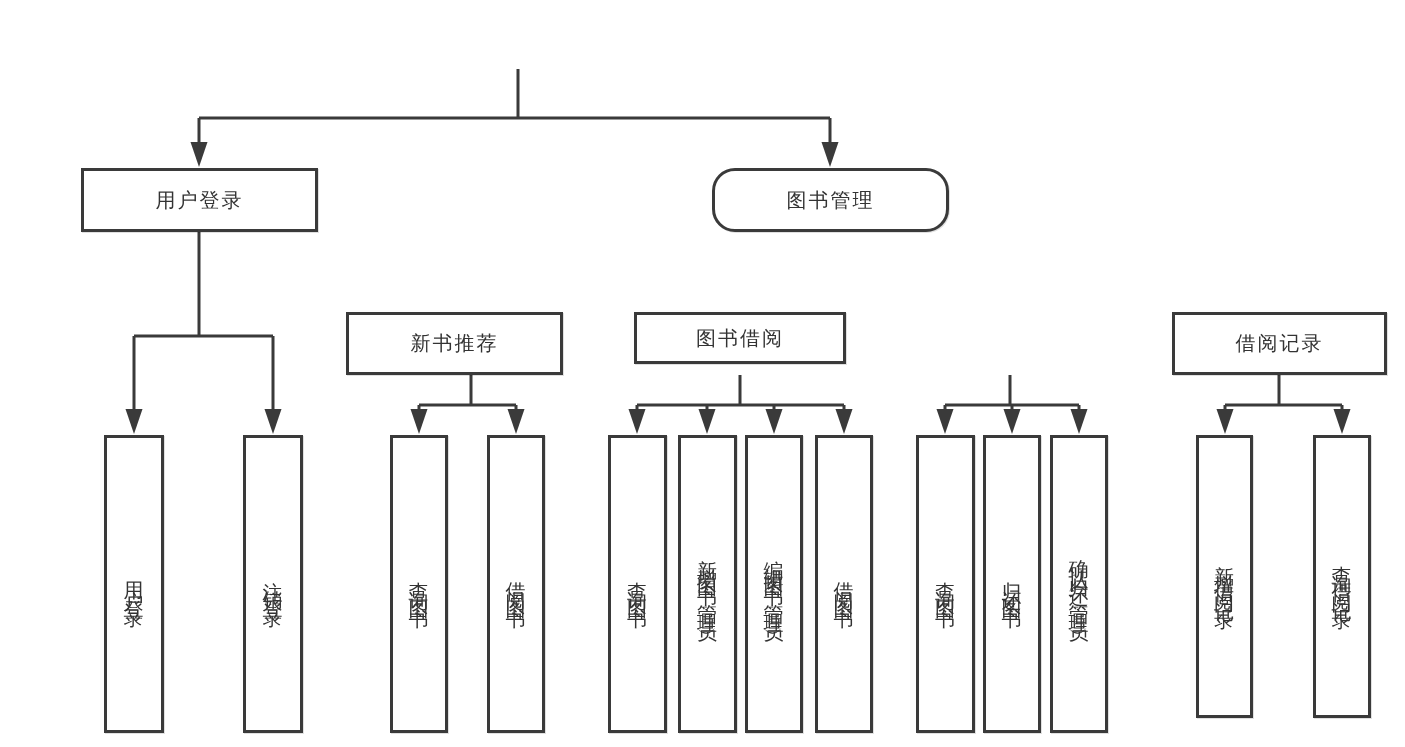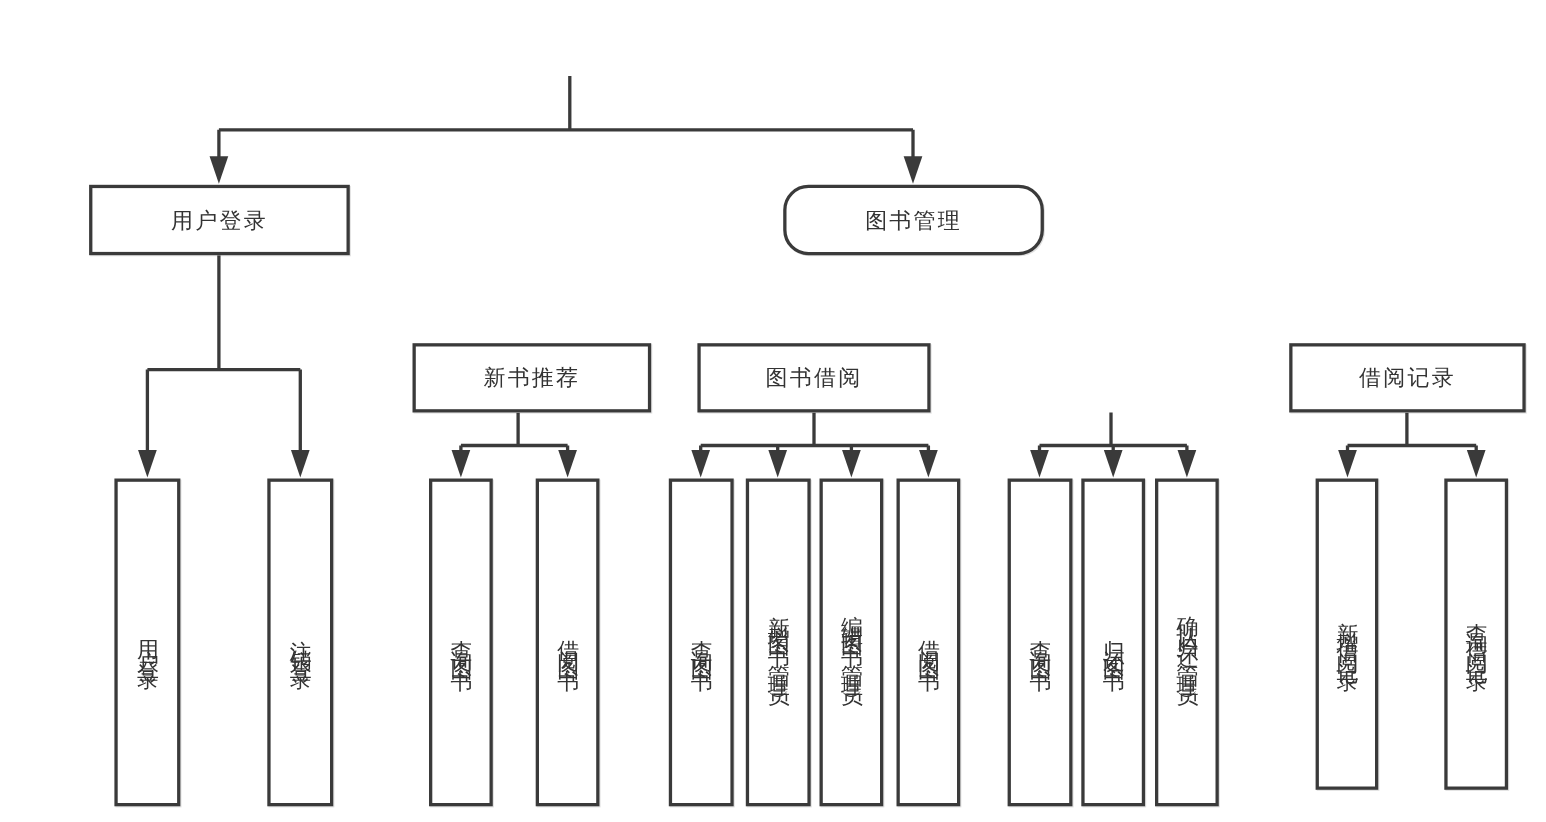--- a/index.html
+++ b/index.html
@@ -71,22 +71,22 @@
       <polygon points="1003.5,409 1020.5,409 1012,434" fill="#3a3a3a"></polygon>
       <polygon points="1070.5,409 1087.5,409 1079,434" fill="#3a3a3a"></polygon>
       <polygon points="1216.5,409 1233.5,409 1225,434" fill="#3a3a3a"></polygon>
       <polygon points="1333.5,409 1350.5,409 1342,434" fill="#3a3a3a"></polygon>
     </svg>
 
 
   <div class="node hbox" style="left:81px;top:168px;width:237px;height:64px;">用户登录</div>
   <div class="node hbox" style="left:712px;top:168px;width:237px;height:64px;border-radius:23px;">图书管理</div>
 
-  <div class="node hbox" style="left:375px;top:312px;width:217px;height:63px;">新书推荐</div>
-  <div class="node hbox" style="left:634px;top:312px;width:212px;height:63px;">图书借阅</div>
+  <div class="node hbox" style="left:346px;top:312px;width:217px;height:63px;">新书推荐</div>
+  <div class="node hbox" style="left:634px;top:312px;width:212px;height:52px;">图书借阅</div>
   <div class="node hbox" style="left:1172px;top:312px;width:215px;height:63px;">借阅记录</div>
 
   <div class="node vbox" style="left:104px;width:60px;">
     <span>用户登录</span>
   </div>
   <div class="node vbox" style="left:243px;width:60px;">
     <span>注销登录</span>
   </div>
 
   <div class="node vbox" style="left:390px;width:58px;">

